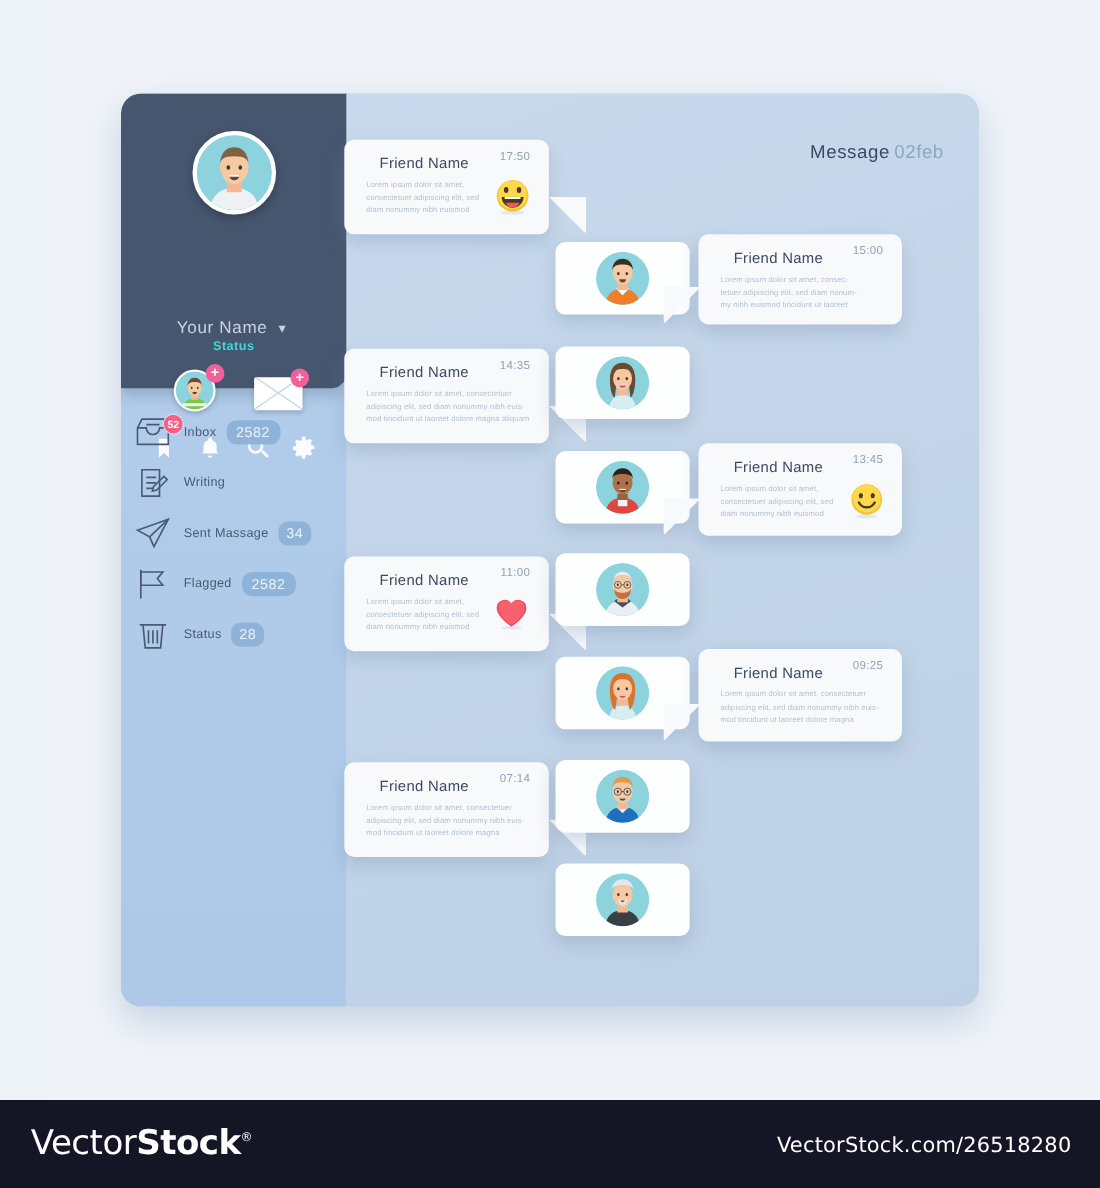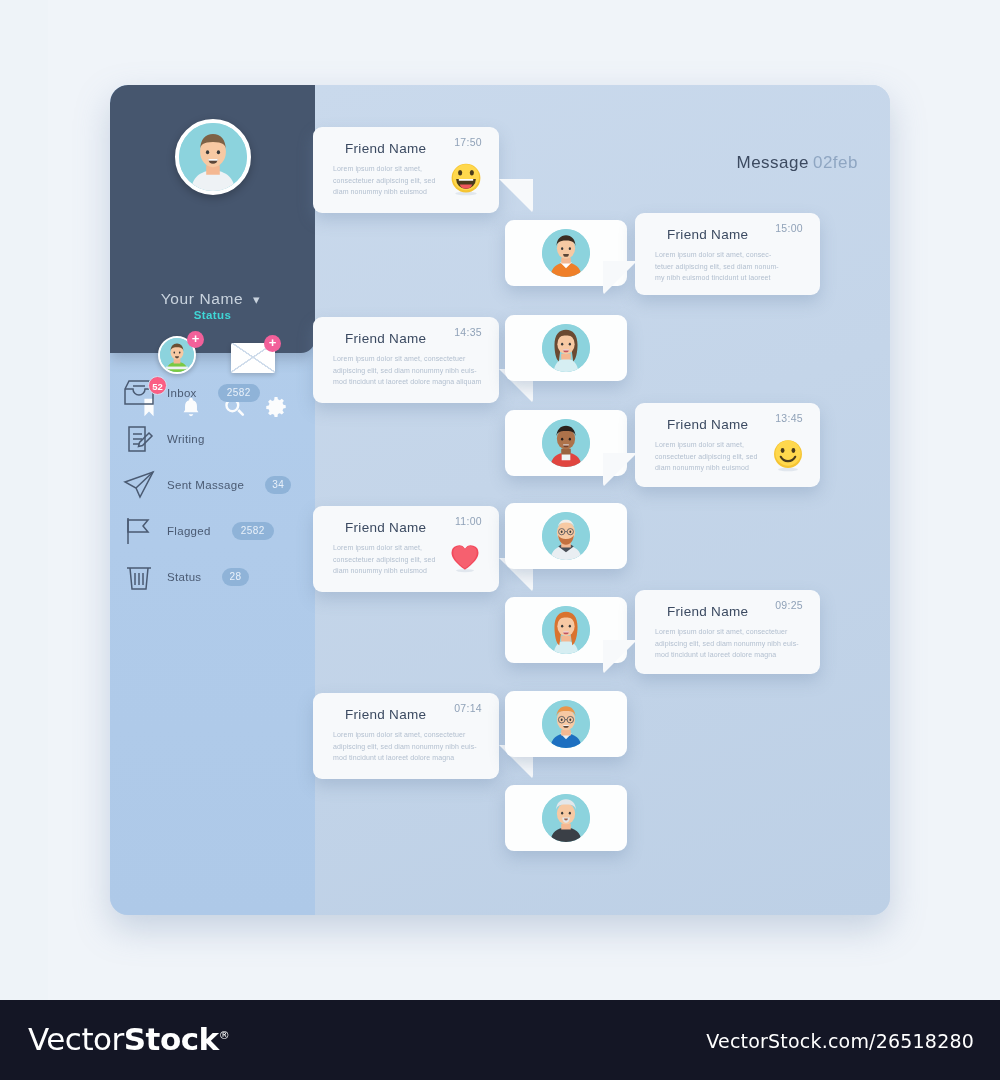--- a/index.html
+++ b/index.html
@@ -100,38 +100,38 @@
   .nav-item {
     position: relative; height: 46px; display: flex; align-items: center;
     padding-left: 12px;
   }
   .nav-ic { position: relative; width: 34px; height: 30px; flex: 0 0 34px; }
   .nav-ic svg { width: 100%; height: 100%; display: block; fill: none; stroke: #4a5a72; stroke-width: 1.5; }
   .nav-label {
     margin-left: 11px; color: #4a5a72; font-size: 11.5px; letter-spacing: .3px; white-space: nowrap;
   }
   .nav-count {
-    margin-left: 21px; background: #8fb3d8; color: #e9f1fa;
-    font-size: 10px; letter-spacing: .5px; border-radius: 9px; padding: 3px 9px 3.5px;
+    margin-left: 9px; background: #8fb3d8; color: #e9f1fa;
+    font-size: 13px; letter-spacing: .5px; border-radius: 9px; padding: 3px 9px 3.5px;
   }
   .nav-count.sm { padding: 3px 7px 3.5px; }
   .nav-badge {
     position: absolute; left: 26px; top: -2px; width: 19px; height: 19px; border-radius: 50%;
     background: #fa5e84; color: #fff; font-size: 9.5px; line-height: 19px; text-align: center;
     font-weight: bold; border: 1.5px solid #cfe0f1;
   }
 
   
   .panel {
     position: absolute; left: 205px; top: 0; width: 575px; height: 830px;
     background: linear-gradient(160deg,#c9d9ec 0%, #c4d5e9 45%, #bdd0e6 100%);
   }
   .panel-title {
     position: absolute; right: 32px; top: 44px;
-    font-size: 17px; letter-spacing: .5px; color: #3c4a60; margin-top: 24px;
+    font-size: 17px; letter-spacing: .5px; color: #3c4a60;
   }
   .panel-title .dt { color: #8fa6c2; margin-left: 4px; }
 
   
   .bub {
     position: absolute; background: #f7f9fb; border-radius: 9px;
     box-shadow: 0 7px 16px rgba(110,135,170,.30);
   }
   .bub .nm {
     position: absolute; left: 32px; top: 14px;

